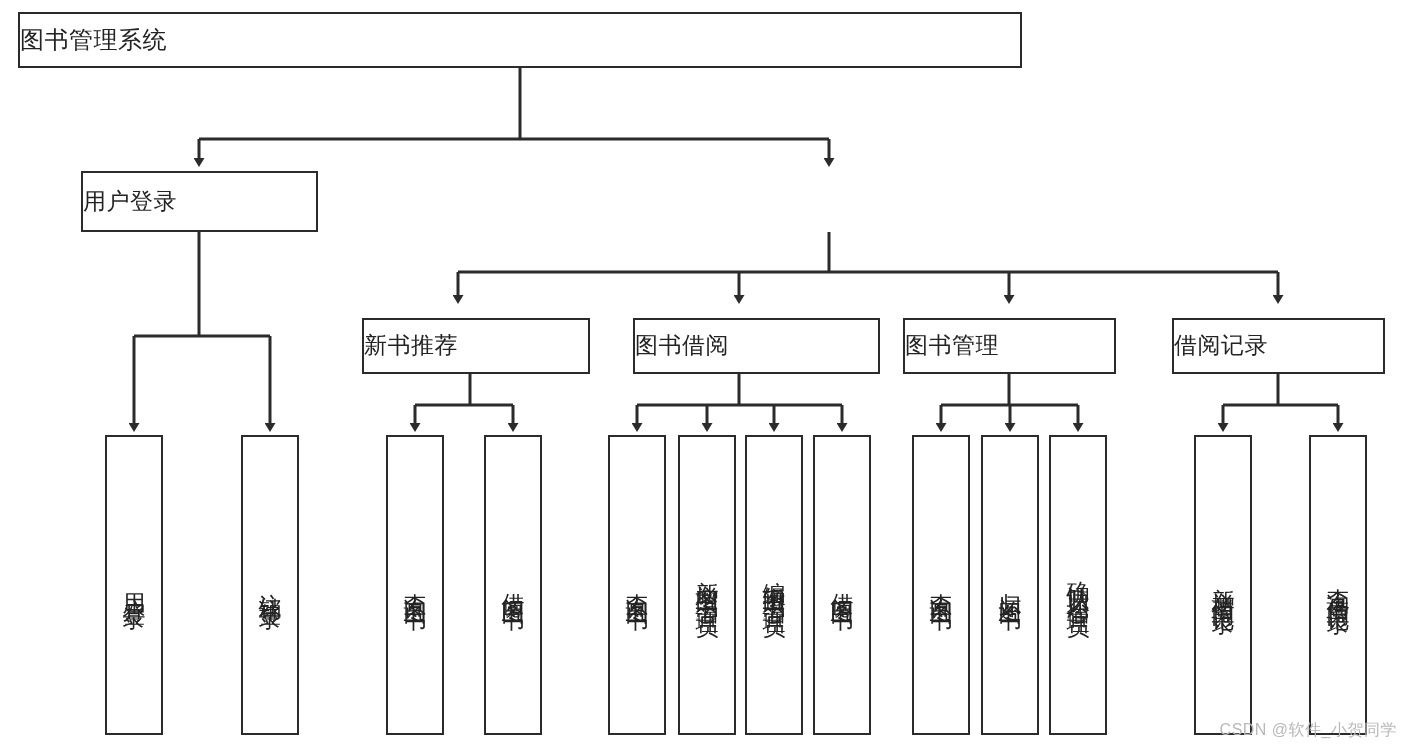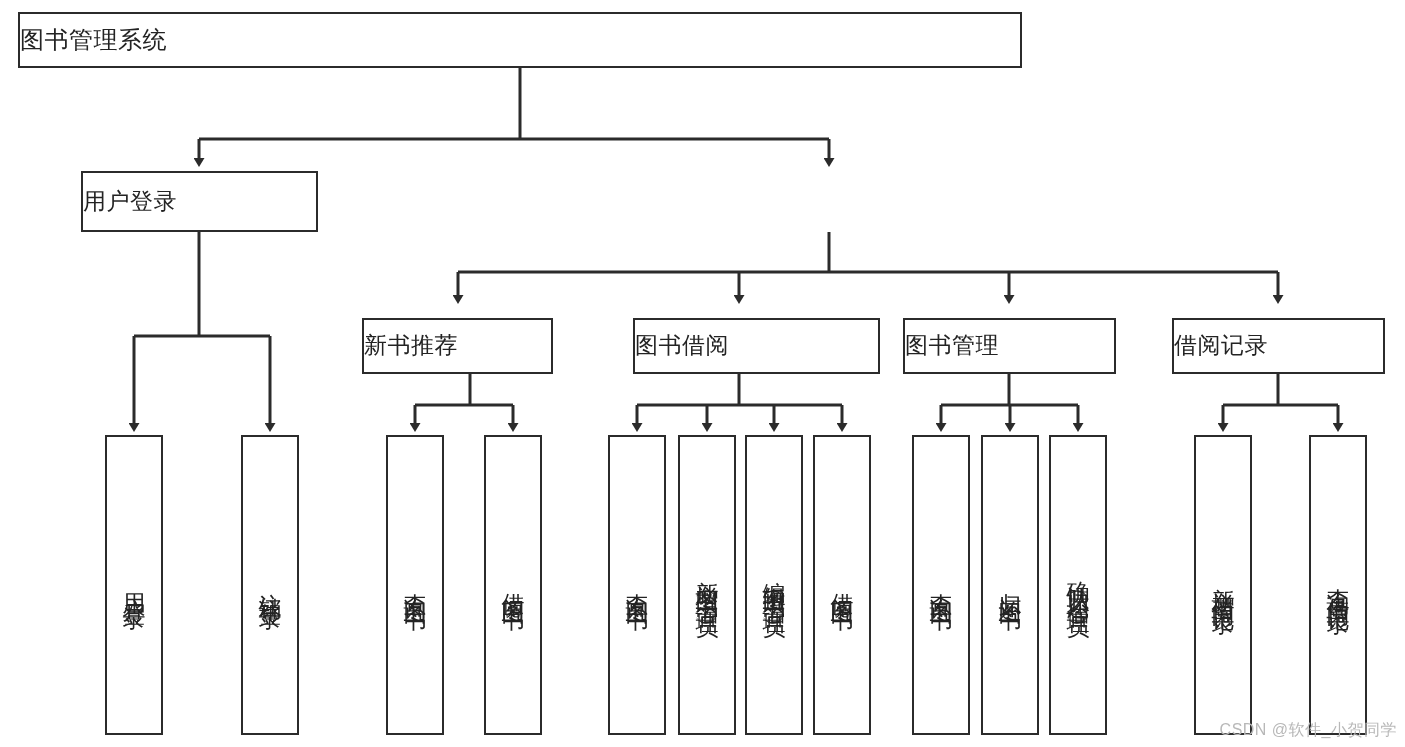--- a/index.html
+++ b/index.html
@@ -129,21 +129,21 @@
   </svg>
 
   <div class="node h-node root" style="left:18px; top:12px; width:1004px; height:56px;">
     <span class="lbl">图书管理系统</span>
   </div>
 
   <div class="node h-node" style="left:81px; top:171px; width:237px; height:61px;">
     <span class="lbl">用户登录</span>
   </div>
 
-  <div class="node h-node" style="left:362px; top:318px; width:191px; height:56px;">
+  <div class="node h-node" style="left:362px; top:318px; width:228px; height:56px;">
     <span class="lbl">新书推荐</span>
   </div>
   <div class="node h-node" style="left:633px; top:318px; width:247px; height:56px;">
     <span class="lbl">图书借阅</span>
   </div>
   <div class="node h-node" style="left:903px; top:318px; width:213px; height:56px;">
     <span class="lbl">图书管理</span>
   </div>
   <div class="node h-node" style="left:1172px; top:318px; width:213px; height:56px;">
     <span class="lbl">借阅记录</span>

